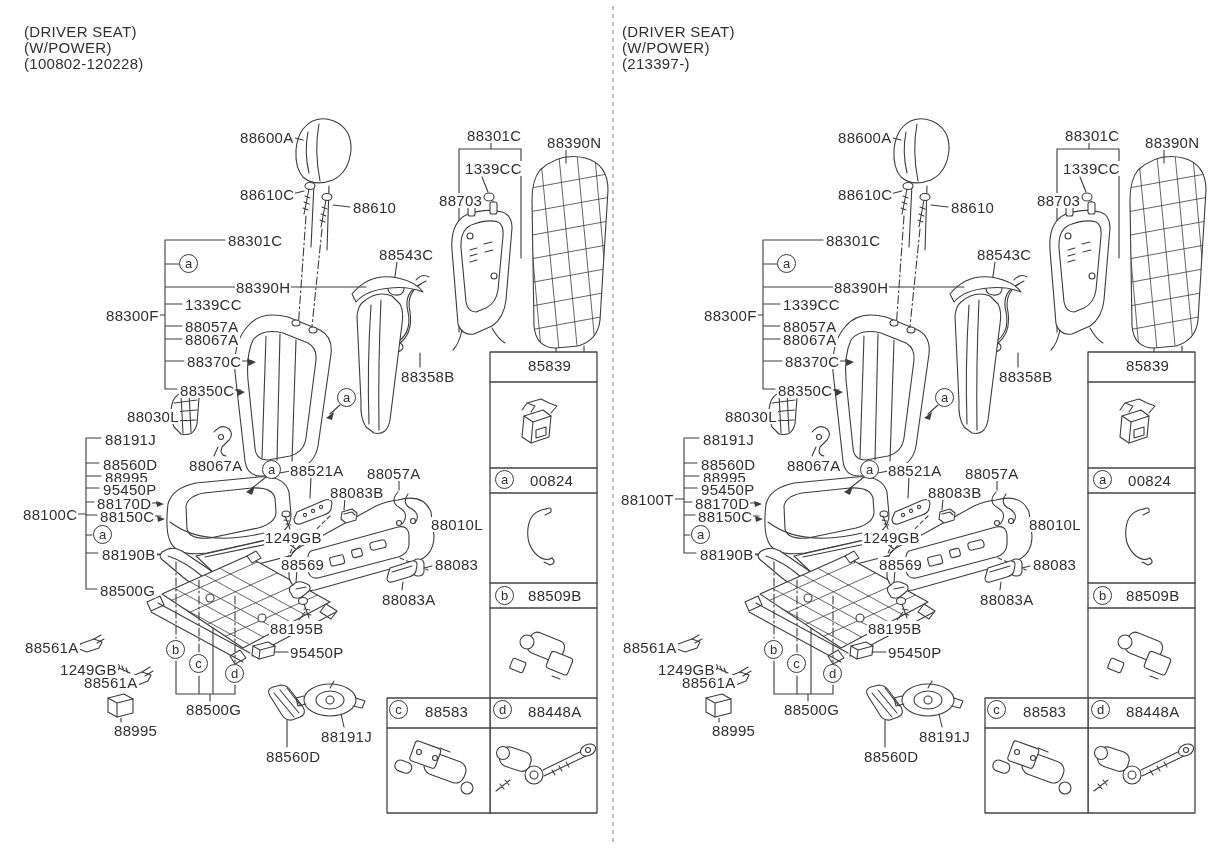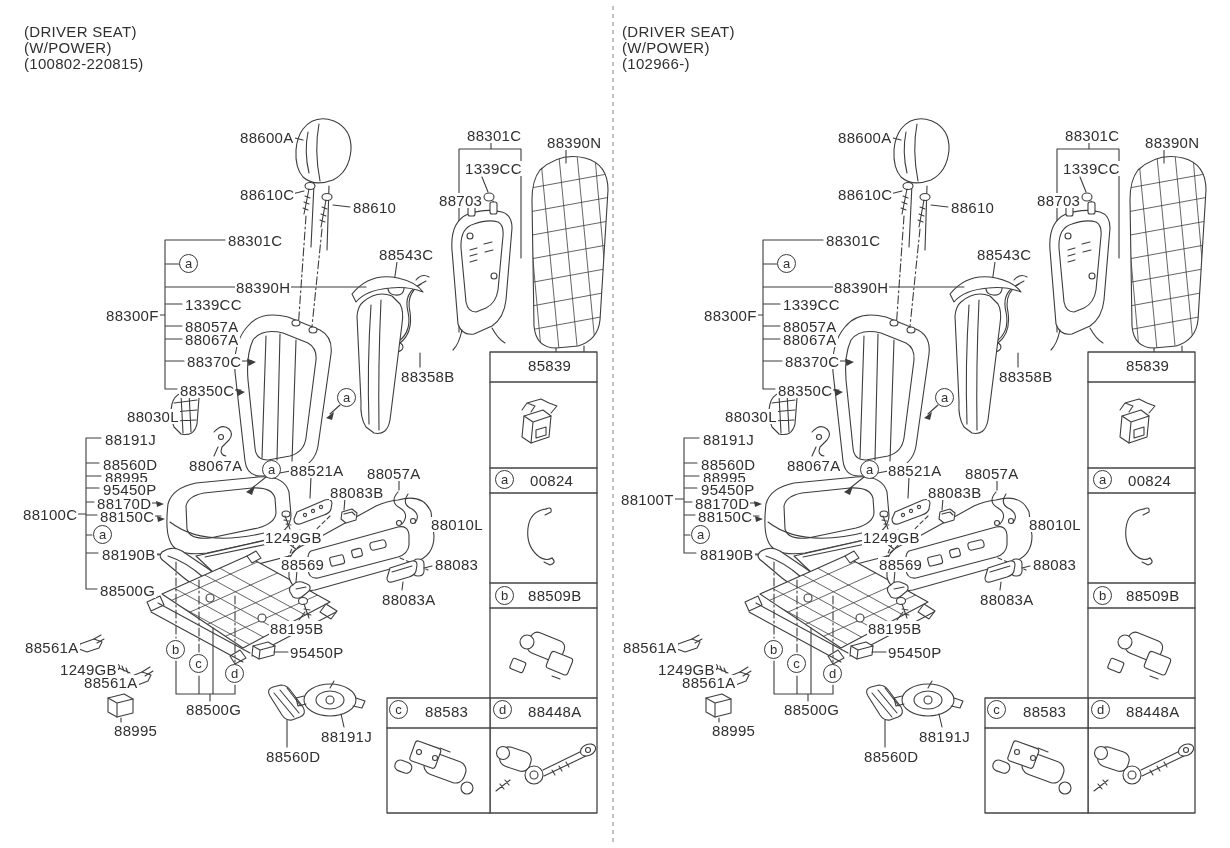--- a/index.html
+++ b/index.html
@@ -236,21 +236,21 @@
   <g stroke="#3d3d3d" stroke-width="1.1" fill="none" stroke-linecap="round">
     <path d="M684,438 V553 M684,438 H699 M684,463 H697 M684,476 H699 M684,488 H697 M684,502 H692 M684,515 H695 M684,535 H690 M684,553 H696 M672,499 H684"></path>
   </g>
 
   <path d="M613,6 V842" stroke="#b3b3b3" stroke-width="1.6" stroke-dasharray="4,4" fill="none"></path>
 </svg>
 
 <div id="label-layer">
       <div class="header-line" style="left: 24px; top: 24px;">(DRIVER SEAT)</div>
       <div class="header-line" style="left: 24px; top: 40px;">(W/POWER)</div>
-      <div class="header-line" style="left: 24px; top: 56px;">(100802-220815)</div>
+      <div class="header-line" style="left: 24px; top: 56px;">(100802-120228)</div>
       <div class="part-label" style="left: 239px; top: 130px;">88600A</div>
       <div class="part-label" style="left: 239px; top: 187px;">88610C</div>
       <div class="part-label" style="left: 352px; top: 200px;">88610</div>
       <div class="part-label" style="left: 466px; top: 128px;">88301C</div>
       <div class="part-label" style="left: 464px; top: 161px;">1339CC</div>
       <div class="part-label" style="left: 438px; top: 193px;">88703</div>
       <div class="part-label" style="left: 546px; top: 135px;">88390N</div>
       <div class="part-label" style="left: 378px; top: 247px;">88543C</div>
       <div class="part-label" style="left: 227px; top: 233px;">88301C</div>
       <div class="part-label" style="left: 235px; top: 280px;">88390H</div>
@@ -300,21 +300,21 @@
       <div class="callout-circle" style="left: 262px; top: 460px;">a</div>
       <div class="callout-circle" style="left: 166px; top: 640px;">b</div>
       <div class="callout-circle" style="left: 189px; top: 654px;">c</div>
       <div class="callout-circle" style="left: 225px; top: 664px;">d</div>
       <div class="callout-circle" style="left: 495px; top: 470px;">a</div>
       <div class="callout-circle" style="left: 495px; top: 586px;">b</div>
       <div class="callout-circle" style="left: 389px; top: 700px;">c</div>
       <div class="callout-circle" style="left: 493px; top: 700px;">d</div>
       <div class="header-line" style="left: 622px; top: 24px;">(DRIVER SEAT)</div>
       <div class="header-line" style="left: 622px; top: 40px;">(W/POWER)</div>
-      <div class="header-line" style="left: 622px; top: 56px;">(102966-)</div>
+      <div class="header-line" style="left: 622px; top: 56px;">(213397-)</div>
       <div class="part-label" style="left: 837px; top: 130px;">88600A</div>
       <div class="part-label" style="left: 837px; top: 187px;">88610C</div>
       <div class="part-label" style="left: 950px; top: 200px;">88610</div>
       <div class="part-label" style="left: 1064px; top: 128px;">88301C</div>
       <div class="part-label" style="left: 1062px; top: 161px;">1339CC</div>
       <div class="part-label" style="left: 1036px; top: 193px;">88703</div>
       <div class="part-label" style="left: 1144px; top: 135px;">88390N</div>
       <div class="part-label" style="left: 976px; top: 247px;">88543C</div>
       <div class="part-label" style="left: 825px; top: 233px;">88301C</div>
       <div class="part-label" style="left: 833px; top: 280px;">88390H</div>

